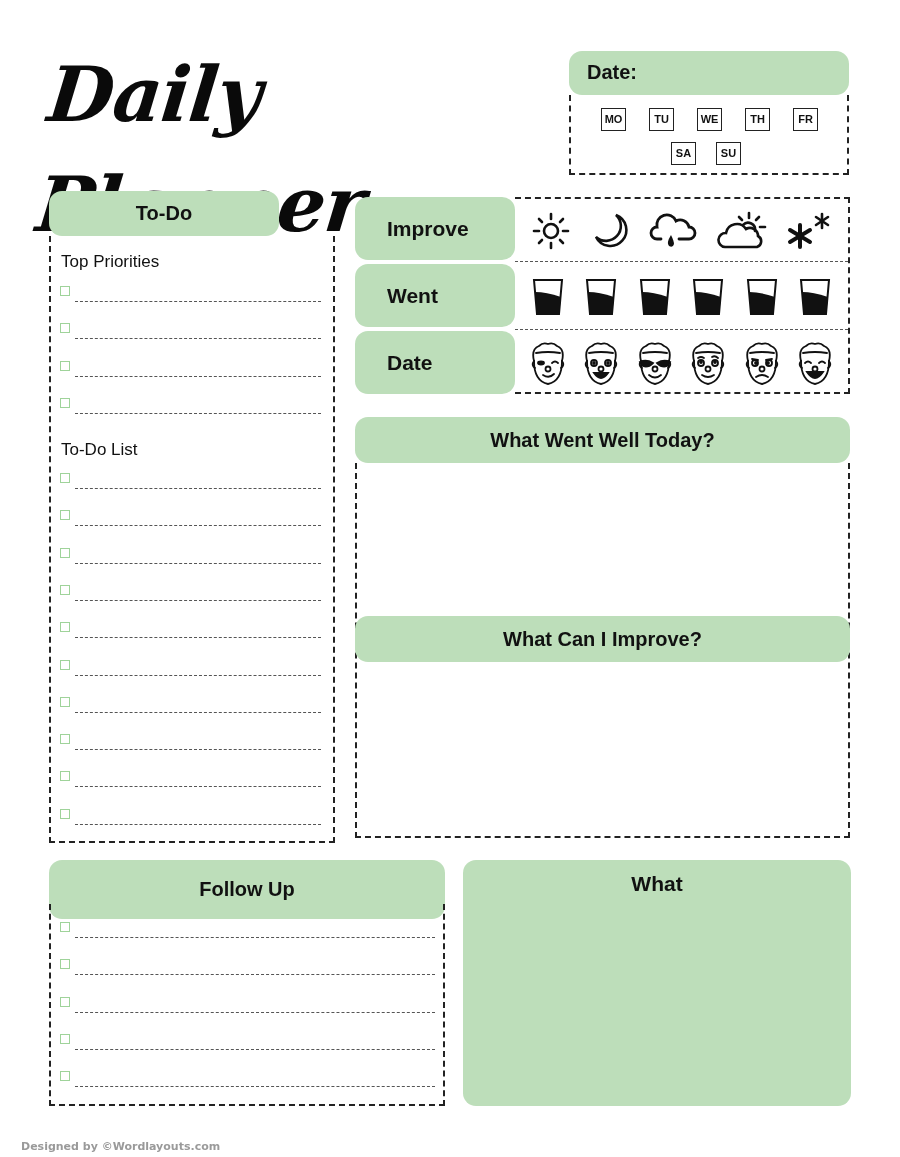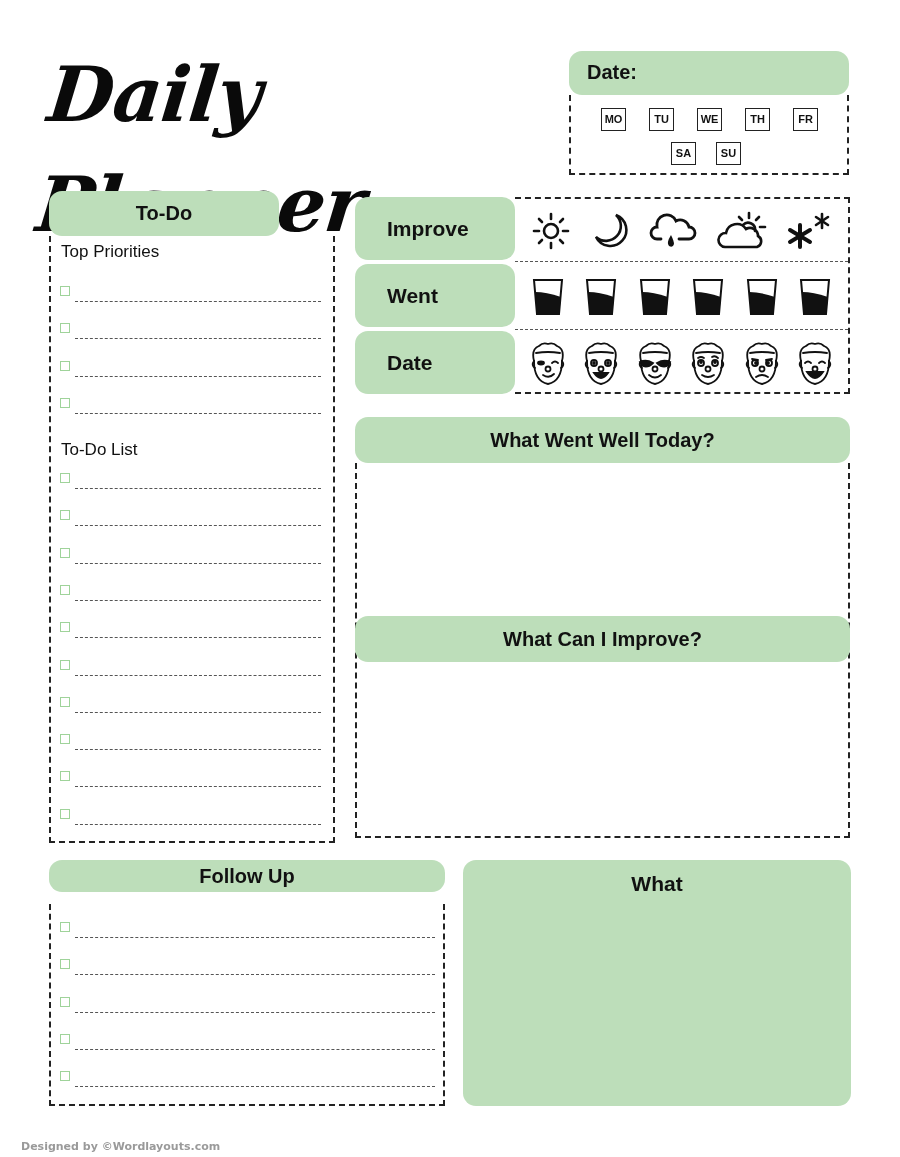--- a/index.html
+++ b/index.html
@@ -31,21 +31,21 @@
   .trk-label { left: 355px; width: 160px; height: 63px; display: flex; align-items: center; padding-left: 32px; font-weight: bold; font-size: 21px; }
   .trk-box { left: 515px; top: 197px; width: 335px; height: 197px; border-left: none; }
   .trk-sep { position: absolute; left: 0; right: 0; border-top: 1.5px dashed #555; }
   .icons { position: absolute; left: 0; right: 0; height: 64px; display: flex; align-items: center; justify-content: space-around; padding: 0 6px; }
   .icons svg { display: block; }
   
   .well-head { left: 355px; top: 417px; width: 495px; height: 46px; font-size: 20px; }
   .improve-head { left: 355px; top: 616px; width: 495px; height: 46px; font-size: 20px; }
   .refl-body { left: 355px; top: 463px; width: 495px; height: 375px; border-top: none; }
   
-  .fu-head { left: 49px; top: 860px; width: 396px; height: 32px; }
+  .fu-head { left: 49px; top: 860px; width: 396px; height: 59px; }
   .fu-body { left: 49px; top: 904px; width: 396px; height: 202px; border-top: none; }
   .notes { left: 463px; top: 860px; width: 388px; height: 246px; }
   .notes-label { position: absolute; left: 0; right: 0; top: 12px; text-align: center; font-weight: bold; font-size: 21px; }
   .footer { left: 21px; top: 1140px; font-size: 11px; font-weight: bold; color: #9a9a9a; font-family: "DejaVu Sans", sans-serif; }
 </style>
 </head>
 <body>
 
 <div class="abs title">Daily Planner</div>
 
@@ -57,21 +57,21 @@
   <div class="day" style="left:78px;top:13px">TU</div>
   <div class="day" style="left:126px;top:13px">WE</div>
   <div class="day" style="left:174px;top:13px">TH</div>
   <div class="day" style="left:222px;top:13px">FR</div>
   <div class="day" style="left:100px;top:47px">SA</div>
   <div class="day" style="left:145px;top:47px">SU</div>
 </div>
 
 <div class="abs green sec-head todo-head">To-Do</div>
 <div class="abs dash todo-body">
-  <div class="sub" style="top:6px">Top Priorities</div>
+  <div class="sub" style="top:16px">Top Priorities</div>
   <div id="prio-list">
       <div class="cb" style="left: 9px; top: 50px;"></div>
       <div class="line" style="left: 24px; right: 12px; top: 65px;"></div>
       <div class="cb" style="left: 9px; top: 87.3px;"></div>
       <div class="line" style="left: 24px; right: 12px; top: 102.3px;"></div>
       <div class="cb" style="left: 9px; top: 124.6px;"></div>
       <div class="line" style="left: 24px; right: 12px; top: 139.6px;"></div>
       <div class="cb" style="left: 9px; top: 161.9px;"></div>
       <div class="line" style="left: 24px; right: 12px; top: 176.9px;"></div>
     </div>

